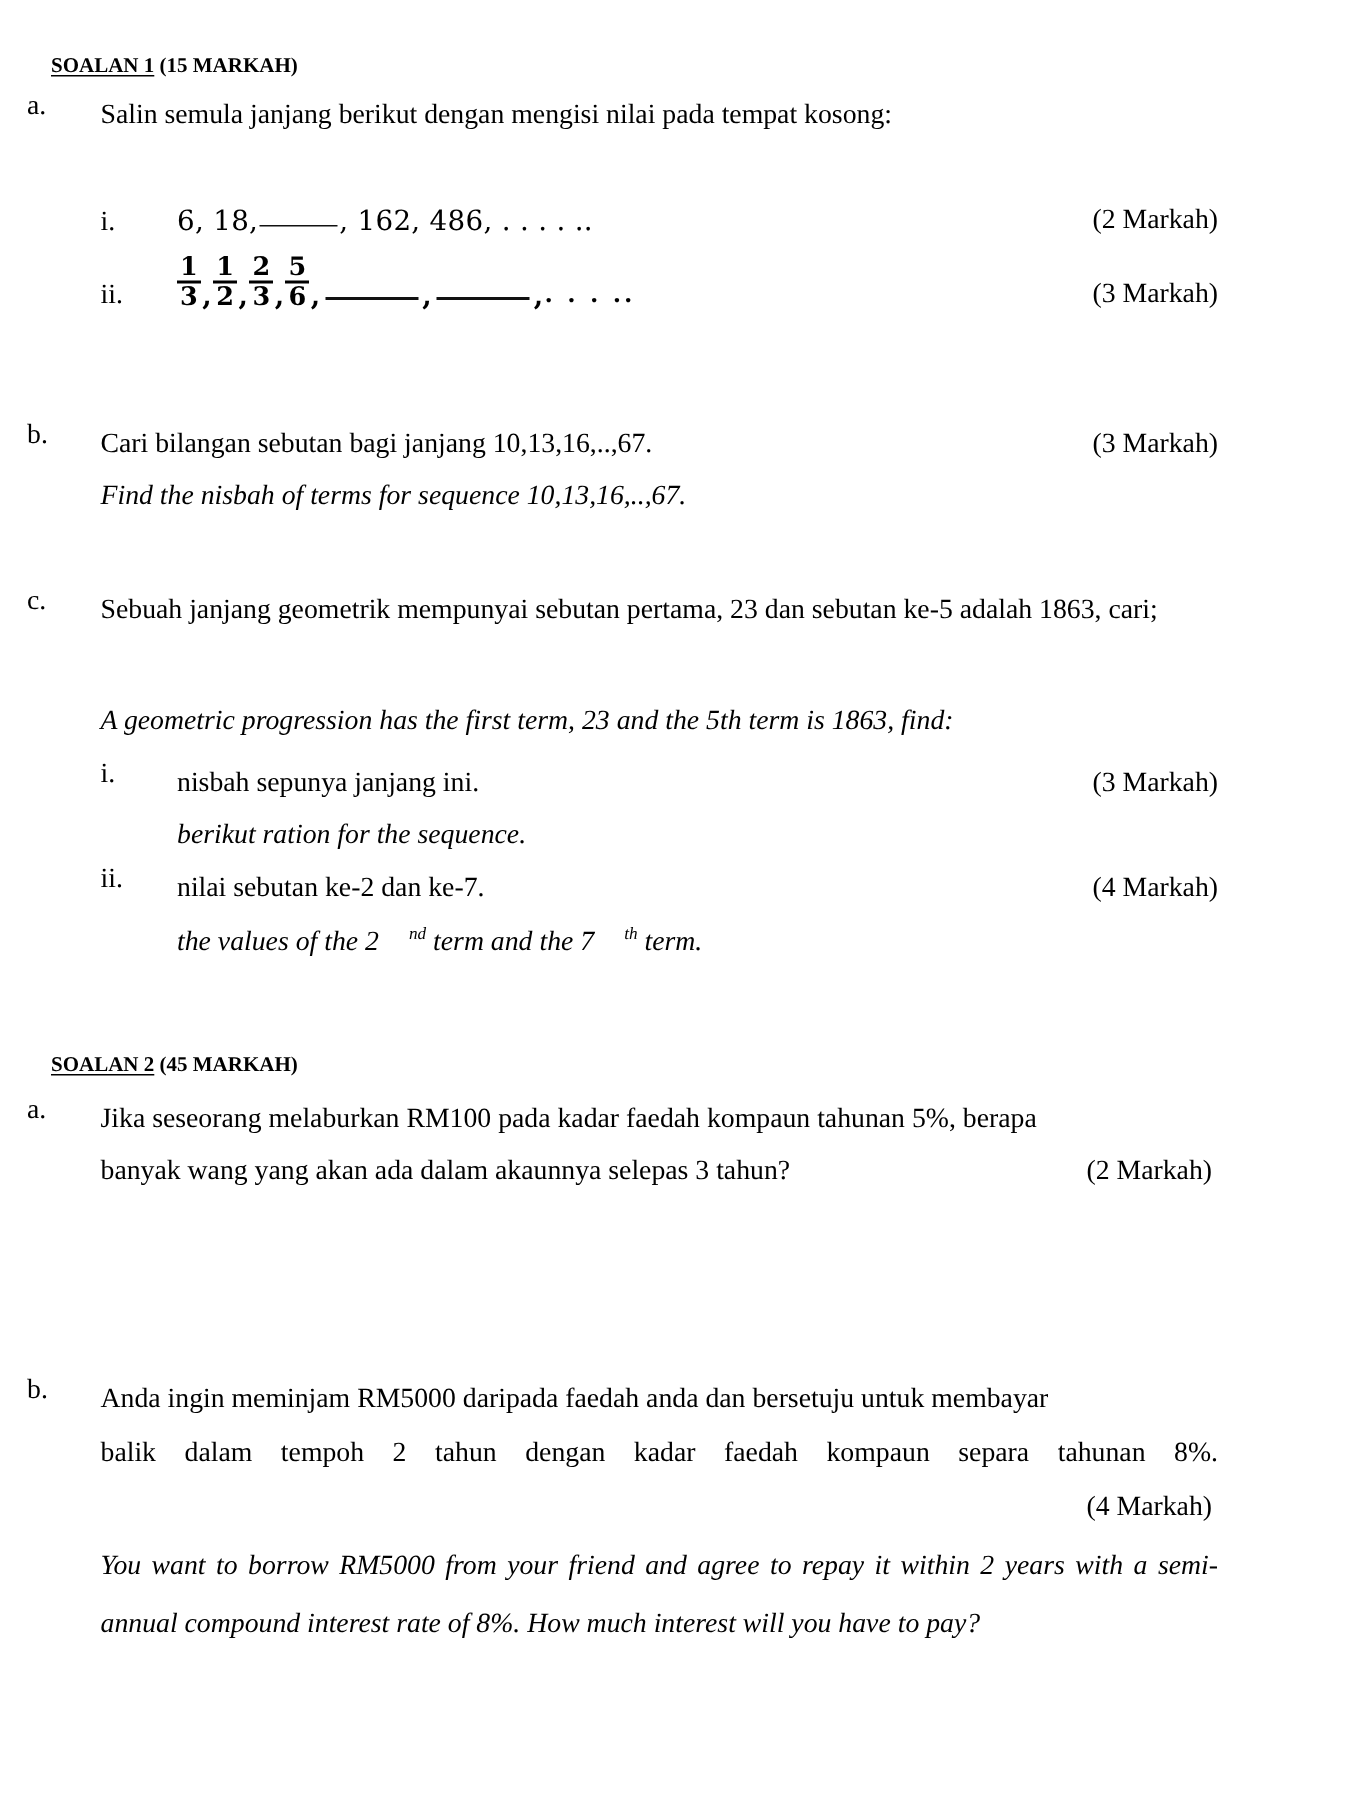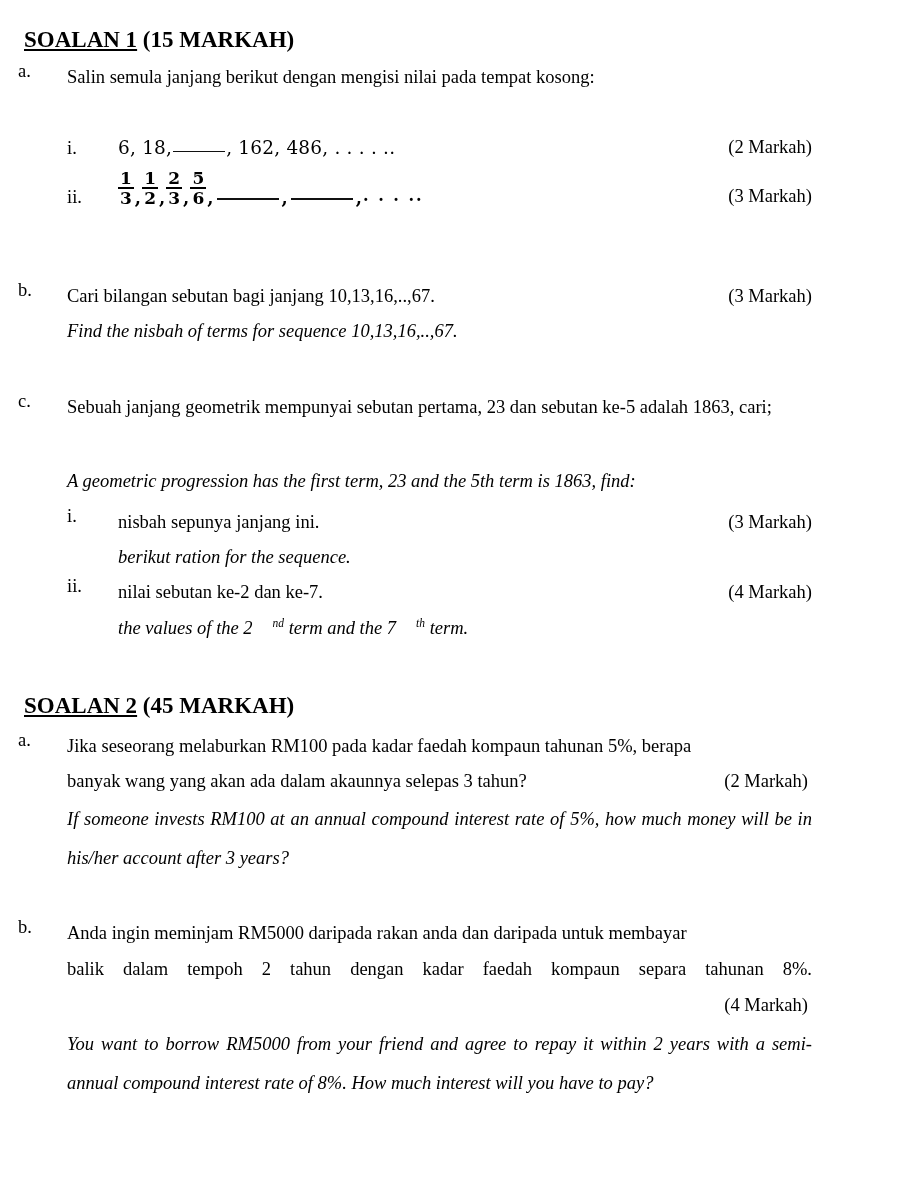--- a/index.html
+++ b/index.html
@@ -19,23 +19,23 @@
     position: absolute;
     left: 0; top: 0;
     width: 897px;
     height: 1197px;
     padding: 0;
     box-sizing: border-box;
   }
 
   
   .heading {
-    font-size: 23px;
-    font-weight: bold;
-    margin: 6px;
+    font-size: 14px;
+    font-weight: bold;
+    margin: 16px;
     padding: 0;
     line-height: 1.0;
     position: absolute;
   }
   .heading .uline {
     text-decoration: underline;
     text-underline-offset: 2px;
   }
 
   
@@ -196,21 +196,20 @@
   <div class="body-text nojust ital" style="left:118px; top:609px; width:520px;"><span>the values of the 2</span><sup>nd</sup><span> term and the 7</span><sup>th</sup><span> term.</span></div>
 
   <div class="heading" style="left:18px; top:688px;">
     <span class="uline">SOALAN 2</span><span> (45 MARKAH)</span>
   </div>
 
   <div class="marker" style="left:18px; top:727px;">a.</div>
   <div class="body-text nojust" style="left:67px; top:727px; width:760px;">Jika seseorang melaburkan RM100 pada kadar faedah kompaun tahunan 5%, berapa</div>
   <div class="body-text nojust" style="left:67px; top:762px; width:560px;">banyak wang yang akan ada dalam akaunnya selepas 3 tahun?</div>
   <div class="mark" style="left:608px; top:762px; width:200px;">(2 Markah)</div>
-  <div class="body-text ital" style="left:67px; top:800px; width:745px;">If someone invests RM100 at an annual compound interest rate of 5%, how much money will be in his/her account after 3 years?</div>
 
   <div class="marker" style="left:18px; top:914px;">b.</div>
-  <div class="body-text nojust" style="left:67px; top:914px; width:760px;">Anda ingin meminjam RM5000 daripada rakan anda dan daripada untuk membayar</div>
+  <div class="body-text nojust" style="left:67px; top:914px; width:760px;">Anda ingin meminjam RM5000 daripada faedah anda dan bersetuju untuk membayar</div>
   <div class="body-text" style="left:67px; top:950px; width:745px; text-align:justify; text-align-last:justify;">balik dalam tempoh 2 tahun dengan kadar faedah kompaun separa tahunan 8%.</div>
   <div class="mark" style="left:608px; top:986px; width:200px;">(4 Markah)</div>
   <div class="body-text ital" style="left:67px; top:1025px; width:745px;">You want to borrow RM5000 from your friend and agree to repay it within 2 years with a semi-annual compound interest rate of 8%. How much interest will you have to pay?</div>
 
 </div>
 
 </body></html>

